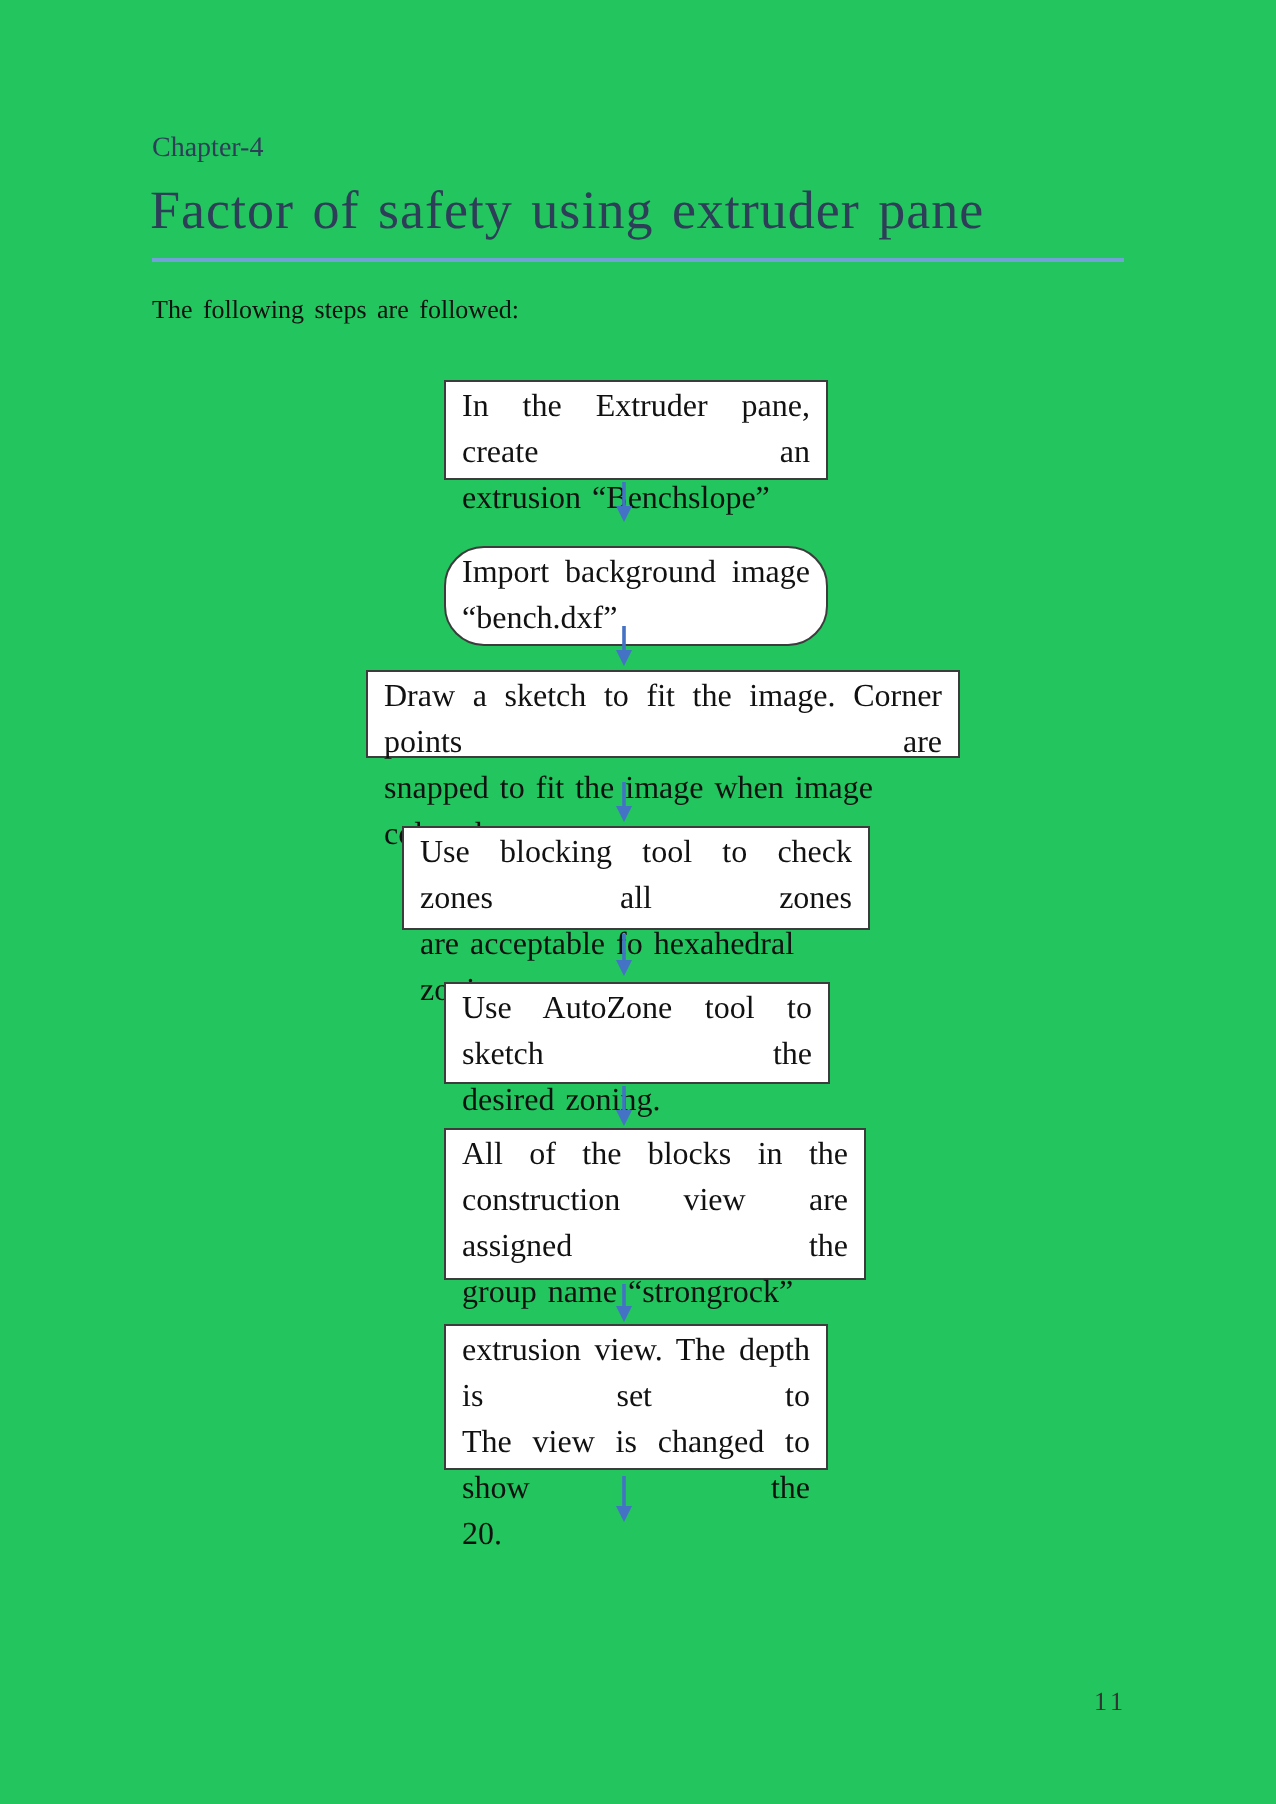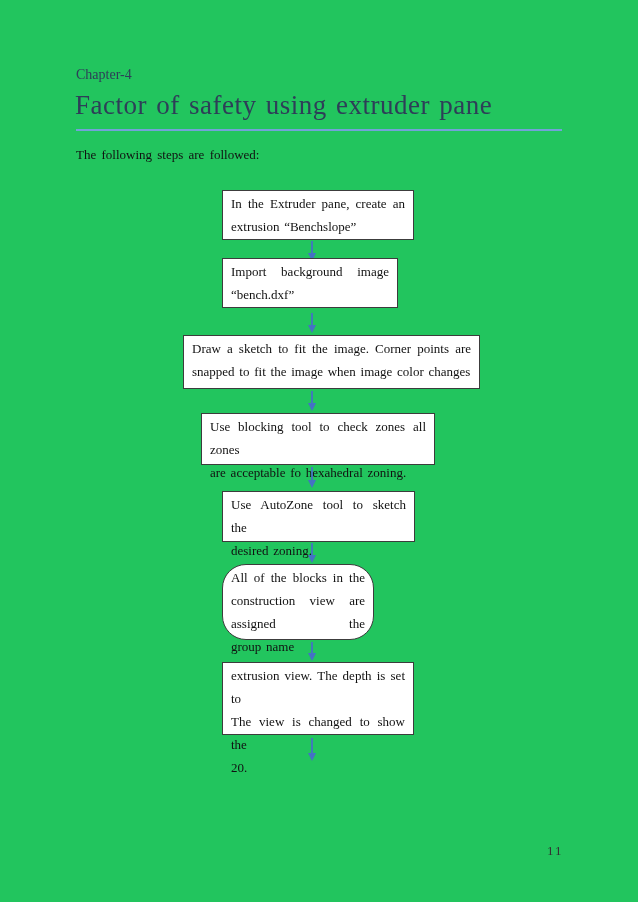--- a/index.html
+++ b/index.html
@@ -46,33 +46,33 @@
     left:76px; top:147px;
     font-size:13px;
     word-spacing:2px;
     color:var(--body-text);
   }
   .fbox{
     position:absolute;
     border:1px solid var(--box-border);
     background:#ffffff;
     padding:1px 8px 0 8px;
-    font-size:13px;
+    font-size:16px;
     line-height:23px;
     color:var(--body-text);
     word-spacing:1.5px;
   }
   .fbox .jline{ text-align:justify; text-align-last:justify; }
   .fbox .lline{ text-align:left; }
   .b1{ left:222px; top:190px; width:192px; height:50px; }
-  .b2{ left:222px; top:258px; width:176px; height:50px; }
-  .b3{ left:183px; top:335px; width:297px; height:54px; }
+  .b2{ left:222px; top:273px; width:192px; height:50px;border-radius:20px; }
+  .b3{ left:183px; top:335px; width:297px; height:44px; }
   .b4{ left:201px; top:413px; width:234px; height:52px; }
   .b5{ left:222px; top:491px; width:193px; height:51px; }
-  .b6{ left:222px; top:564px; width:152px; height:76px;border-radius:24px; }
+  .b6{ left:222px; top:564px; width:211px; height:76px; }
   .b7{ left:222px; top:662px; width:192px; height:73px; }
   .arrow{
     position:absolute;
     left:306px;
     width:12px;
     color:var(--arrow);
   }
   .a1{ top:241px; }
   .a2{ top:313px; }
   .a3{ top:391px; }

